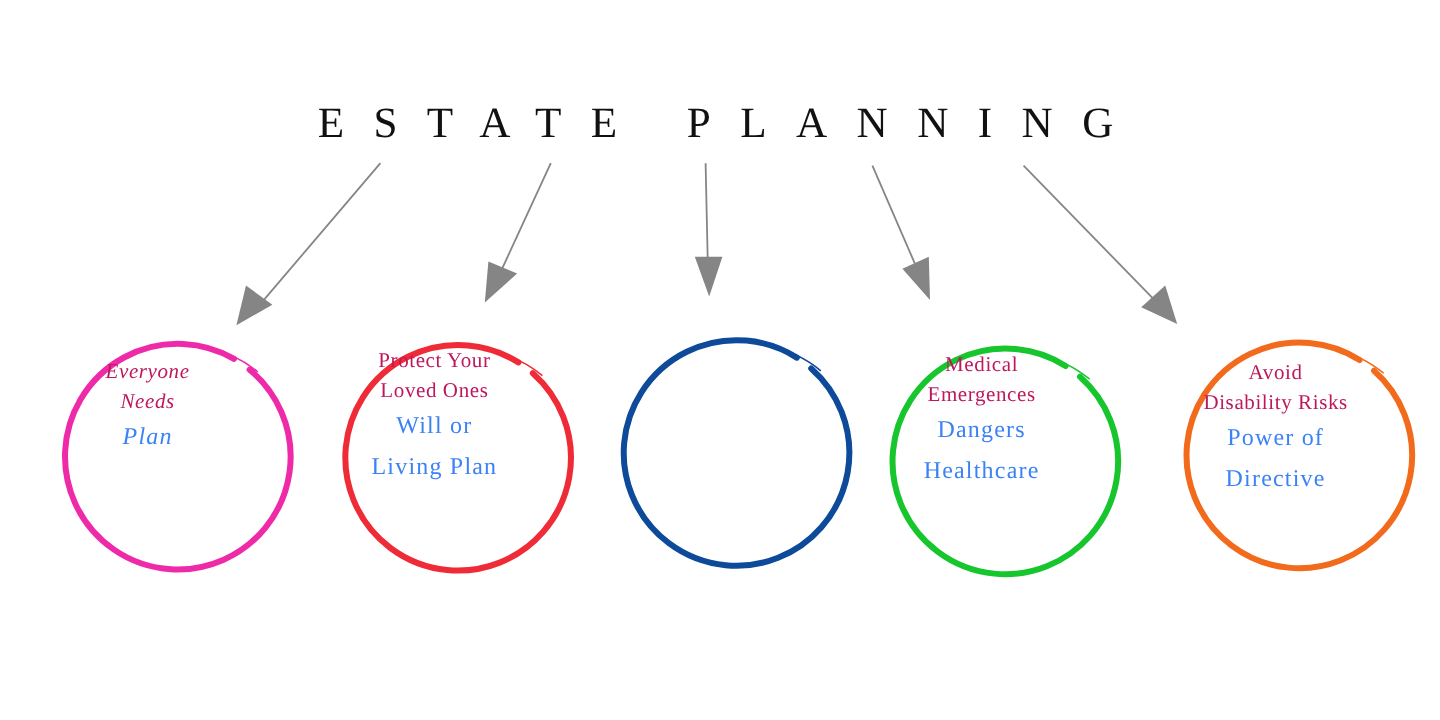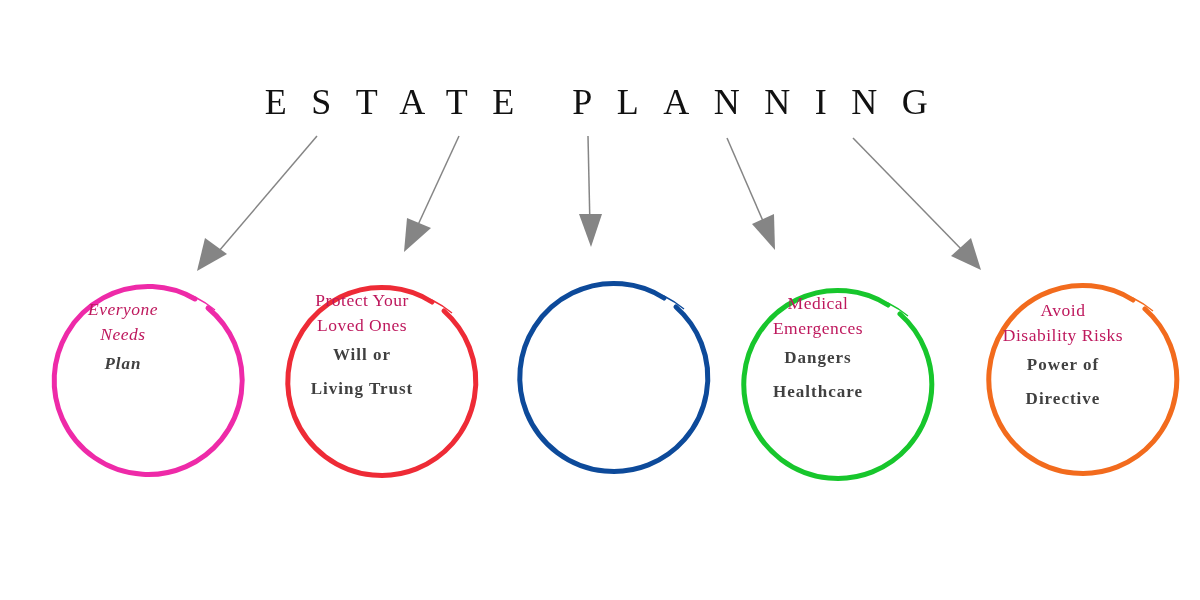--- a/index.html
+++ b/index.html
@@ -55,25 +55,24 @@
     }
     .sub {
       display: block;
       font-size: 17.5px;
       color: #be185d;
       line-height: 25px;
       letter-spacing: 0.5px;
     }
     .main {
       display: block;
-      font-size: 17px;
-      color: #404040;
+      font-size: 20px;
+      color: #3b82f6;
       line-height: 34px;
       letter-spacing: 1px;
-      font-weight: bold;
     }
     .italic { font-style: italic; }
   </style>
 </head>
 <body>
 
 <div class="title">ESTATE PLANNING</div>
 
 <svg class="arrows" viewBox="0 0 1200 600">
   <defs>
@@ -121,21 +120,21 @@
 
 <div class="node" style="left:262px; top:265px;">
   <svg viewBox="0 0 200 200">
     <path d="M 182 46 A 94 94 0 1 1 170 37" fill="none" stroke="#ee2b36" stroke-width="5" stroke-linecap="round"></path>
     <path d="M 148 28 A 94 94 0 0 1 190 48" fill="none" stroke="#ee2b36" stroke-width="1.3"></path>
   </svg>
   <div class="text" style="top:23px;">
     <span class="sub">Protect Your</span>
     <span class="sub">Loved Ones</span>
     <span class="main">Will or</span>
-    <span class="main">Living Trust</span>
+    <span class="main">Living Plan</span>
   </div>
 </div>
 
 <div class="node" style="left:494px; top:261px;">
   <svg viewBox="0 0 200 200">
     <path d="M 182 46 A 94 94 0 1 1 170 37" fill="none" stroke="#0d4a9a" stroke-width="5" stroke-linecap="round"></path>
     <path d="M 148 28 A 94 94 0 0 1 190 48" fill="none" stroke="#0d4a9a" stroke-width="1.3"></path>
   </svg>
 </div>
 

